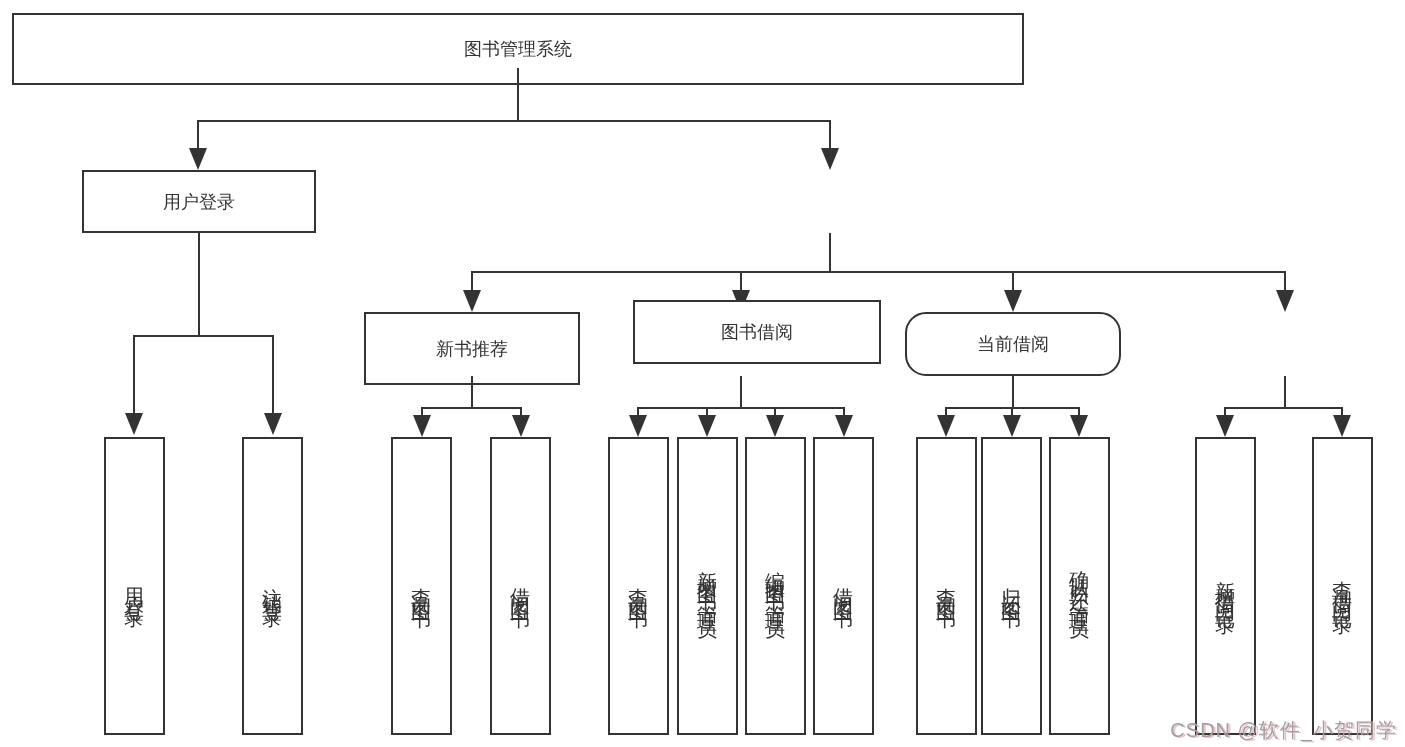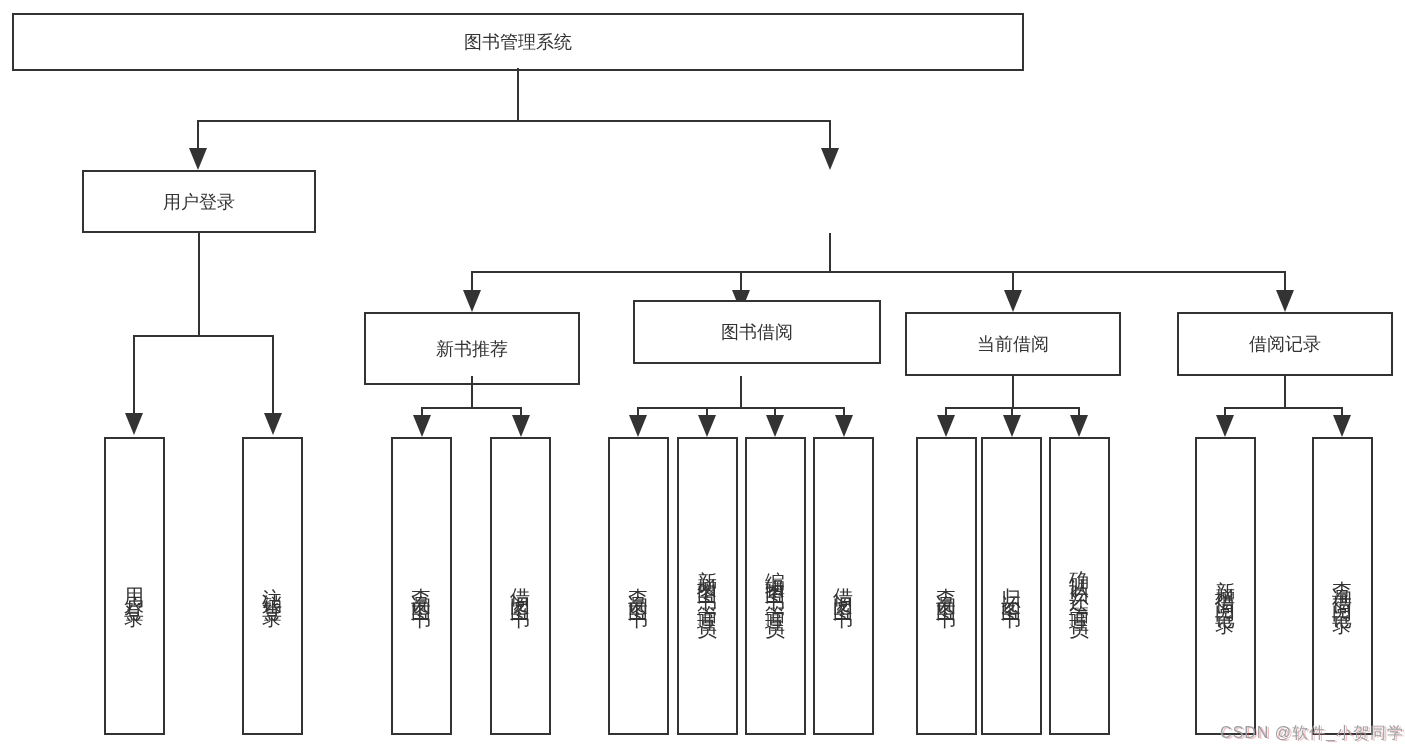--- a/index.html
+++ b/index.html
@@ -24,31 +24,31 @@
   }
   .hl,.vl{position:absolute;background:#333333;}
   .hl{height:2px;}
   .vl{width:2px;}
   .arr{
     position:absolute;width:0;height:0;
     border-left:9px solid transparent;border-right:9px solid transparent;
     border-top:22px solid #333333;
   }
   .watermark{
-    position:absolute;right:1px;bottom:3px;font-size:16px;
+    position:absolute;right:8px;bottom:3px;font-size:20px;
     color:#9ba0a6;letter-spacing:1px;z-index:10;white-space:nowrap;
     text-shadow:2px 1px 0 rgba(214,77,77,0.35);
   }
 </style>
 </head>
 <body>
 
 <div id="canvas">
 
-  <div class="hbox" style="left:12px;top:13px;width:1012px;height:58px;">图书管理系统</div>
+  <div class="hbox" style="left:12px;top:13px;width:1012px;height:72px;">图书管理系统</div>
 
   <div class="vl" style="left:517px;top:68px;height:54px;"></div>
   <div class="hl" style="left:197px;top:120px;width:634px;"></div>
   <div class="vl" style="left:197px;top:120px;height:34px;"></div>
   <div class="arr" style="left:189px;top:148px;"></div>
   <div class="vl" style="left:829px;top:120px;height:34px;"></div>
   <div class="arr" style="left:821px;top:148px;"></div>
 
   <div class="hbox" style="left:82px;top:170px;width:234px;height:63px;">用户登录</div>
 
@@ -65,22 +65,21 @@
   <div class="arr" style="left:463px;top:290px;"></div>
   <div class="vl" style="left:740px;top:271px;height:22px;"></div>
   <div class="arr" style="left:732px;top:290px;"></div>
   <div class="vl" style="left:1012px;top:271px;height:22px;"></div>
   <div class="arr" style="left:1004px;top:290px;"></div>
   <div class="vl" style="left:1284px;top:271px;height:22px;"></div>
   <div class="arr" style="left:1276px;top:290px;"></div>
 
   <div class="hbox" style="left:364px;top:312px;width:216px;height:73px;">新书推荐</div>
   <div class="hbox" style="left:633px;top:300px;width:248px;height:64px;">图书借阅</div>
-  <div class="hbox" style="left:905px;top:312px;width:216px;height:64px;">当前借阅</div>
-  <div class="hbox" style="left:1177px;top:312px;width:216px;height:64px;">借阅记录</div>
+  <div class="hbox" style="left:905px;top:312px;width:216px;height:64px;border-radius:21px;">当前借阅</div>
 
   <div class="vl" style="left:471px;top:376px;height:33px;"></div>
   <div class="hl" style="left:421px;top:407px;width:101px;"></div>
   <div class="vl" style="left:421px;top:407px;height:10px;"></div>
   <div class="arr" style="left:413px;top:415px;"></div>
   <div class="vl" style="left:520px;top:407px;height:10px;"></div>
   <div class="arr" style="left:512px;top:415px;"></div>
 
   <div class="vl" style="left:740px;top:376px;height:33px;"></div>
   <div class="hl" style="left:637px;top:407px;width:207px;"></div>

